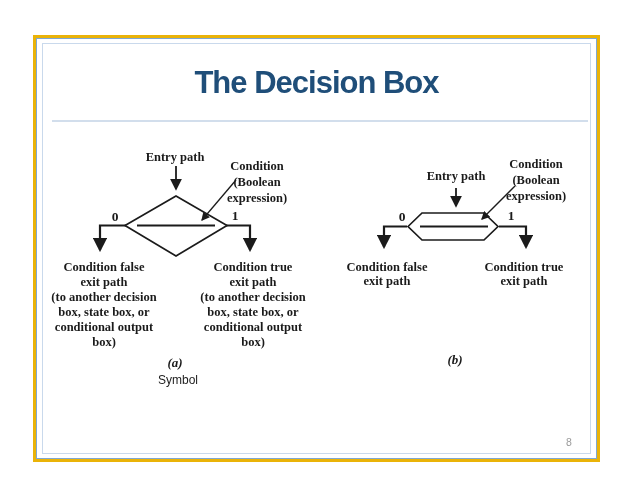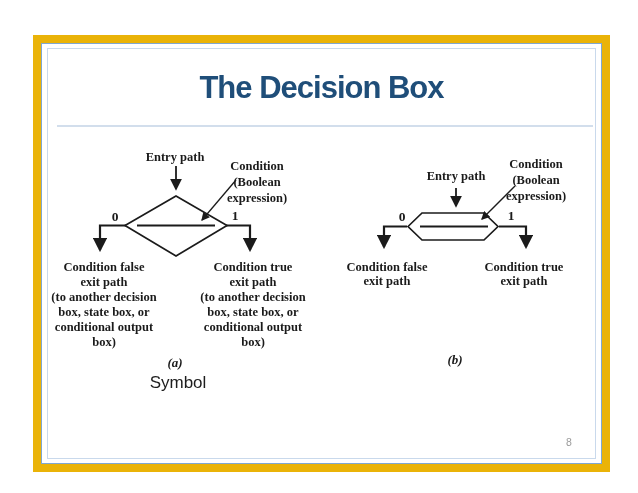--- a/index.html
+++ b/index.html
@@ -1,34 +1,34 @@
 <!DOCTYPE html>
 <html><head>
 <meta charset="utf-8">
 <style>
   html,body{margin:0;padding:0;background:#fff;}
   .page{position:relative;width:638px;height:493px;background:#ffffff;overflow:hidden;
         font-family:"Liberation Sans",sans-serif;}
   .slide{position:absolute;left:33px;top:35px;width:561px;height:421px;
-         border:8px solid #eab308;background:#ffffff;box-shadow:0 0 0 1px #7fa7d1 inset;}
+         border:3px solid #eab308;background:#ffffff;box-shadow:0 0 0 1px #7fa7d1 inset;}
   .slide-inner{position:absolute;left:6px;top:5px;right:6px;bottom:5px;border:1.5px solid #c9d9ec;}
   .title{position:absolute;left:0;top:27px;width:100%;text-align:center;
          color:#1f4e79;font-size:31px;font-weight:700;letter-spacing:-1px;}
   .title-rule{position:absolute;left:16px;top:82px;width:536px;height:2px;background:#d2deec;}
 
   .fig-svg{position:absolute;left:0;top:0;width:638px;height:493px;pointer-events:none;}
 
   .lbl{position:absolute;transform:translateX(-50%);text-align:center;white-space:nowrap;
        font-family:"Liberation Serif",serif;font-weight:700;color:#1b1b1b;font-size:12.5px;}
   .cond{line-height:16px;}
   .exit6{line-height:15px;}
   .exit2{line-height:14px;}
   .bit{font-size:13.5px;}
   .capletter{font-family:"Liberation Serif",serif;font-style:italic;font-weight:700;font-size:13px;}
-  .caption{font-family:"Liberation Sans",sans-serif;font-weight:400;font-size:17px;color:#1d1d1d;}
+  .caption{font-family:"Liberation Sans",sans-serif;font-weight:400;font-size:12px;color:#1d1d1d;}
   .pagenum{position:absolute;left:566px;top:436px;font-size:10.5px;color:#9a9a9a;
            font-family:"Liberation Sans",sans-serif;}
 </style>
 </head>
 <body>
 
 <div class="page">
   <div class="slide">
     <div class="slide-inner"></div>
     <div class="title">The Decision Box</div>

